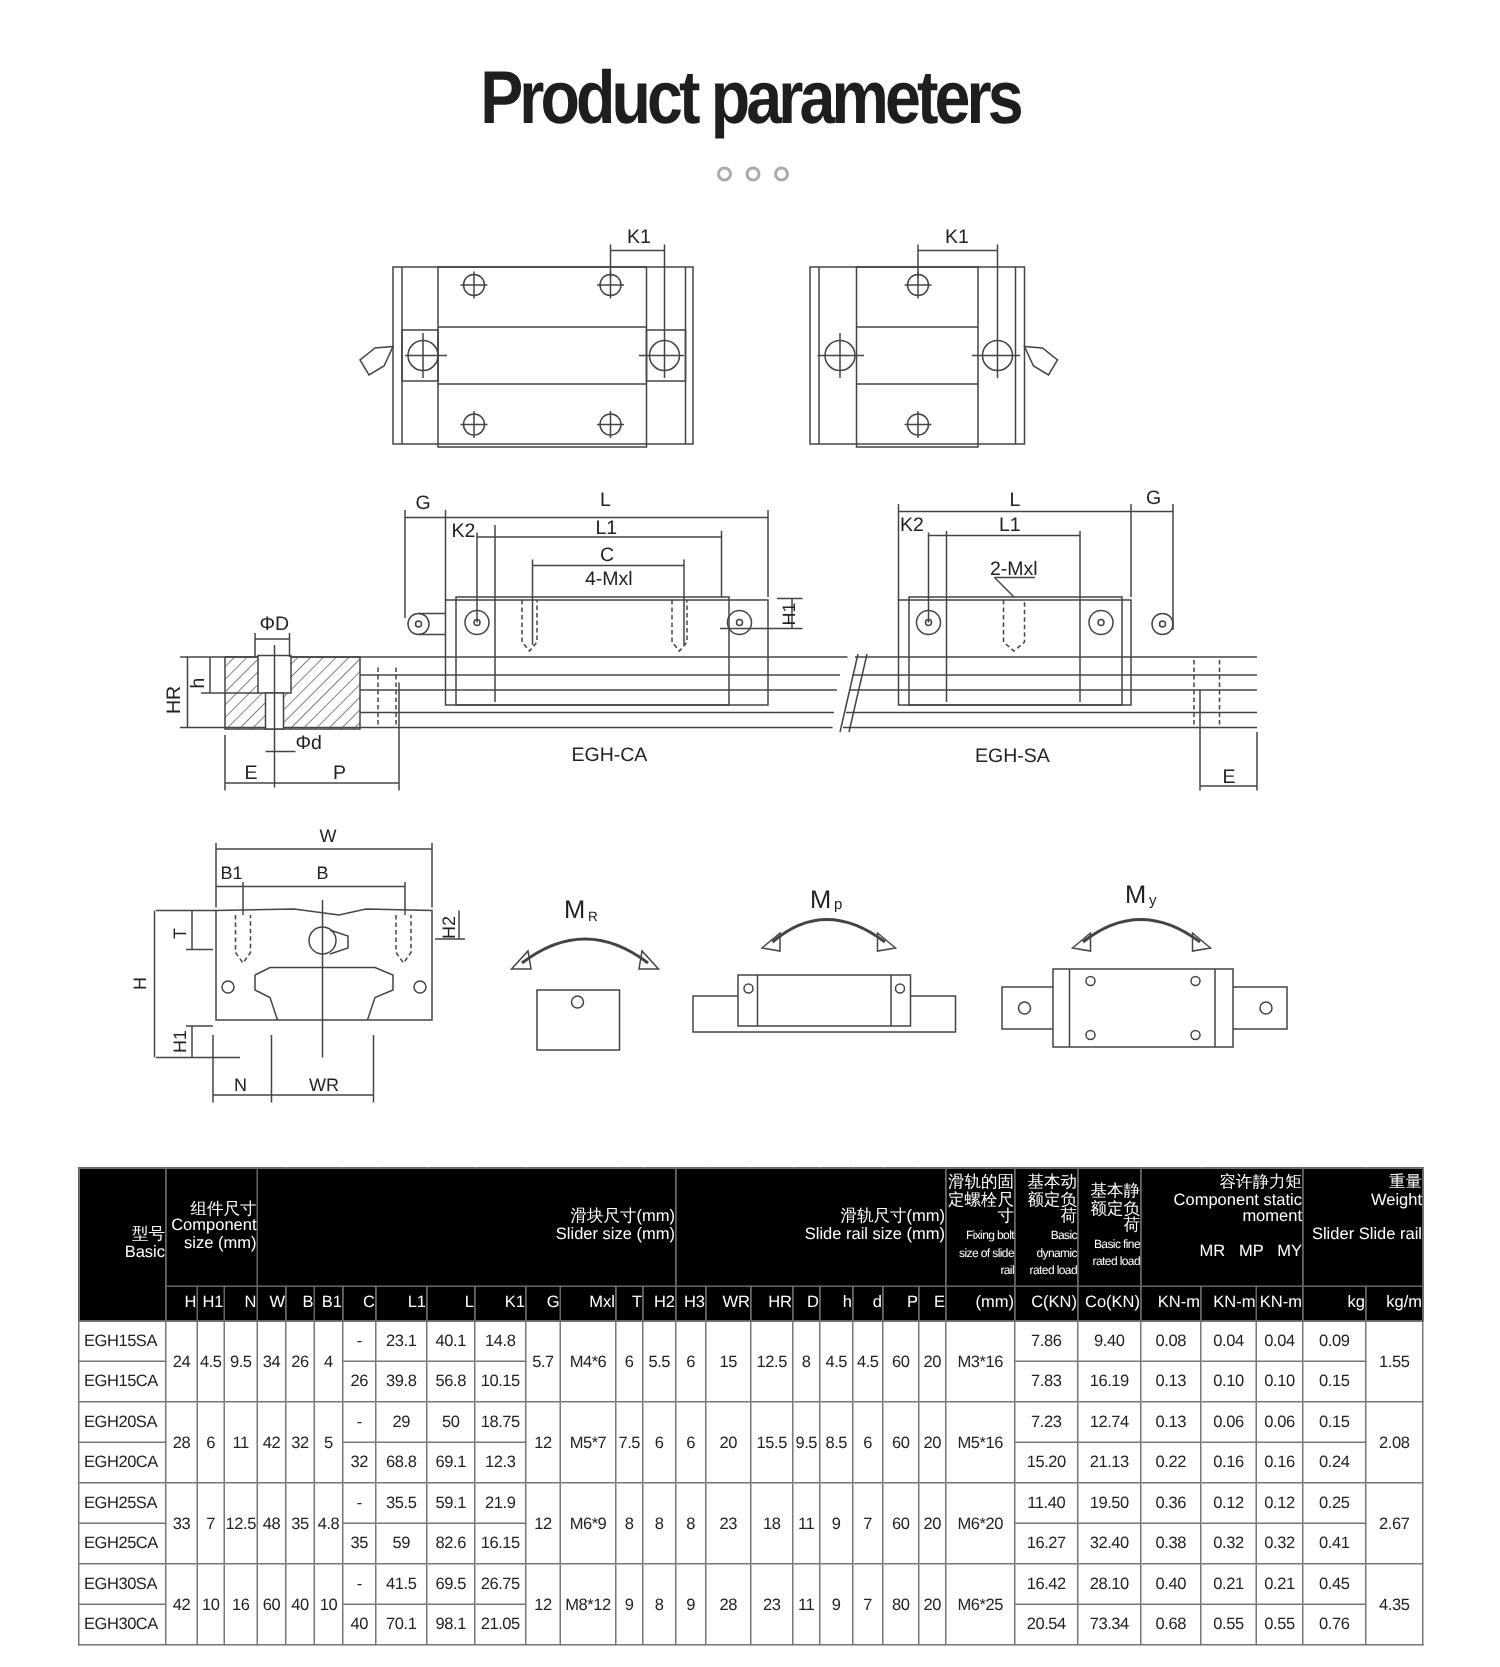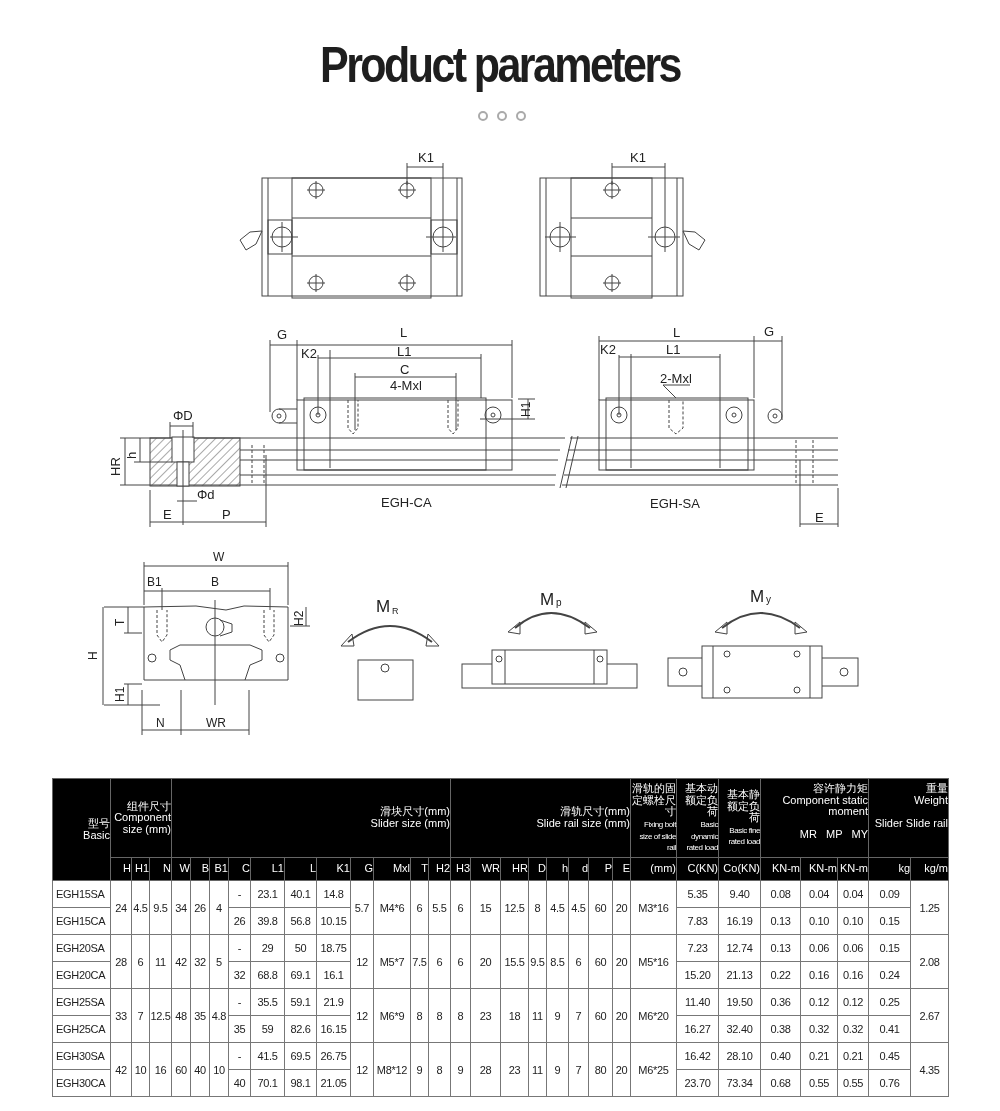--- a/index.html
+++ b/index.html
@@ -392,27 +392,27 @@
         <td rowspan="2">5.5</td>
         <td rowspan="2">6</td>
         <td rowspan="2">15</td>
         <td rowspan="2">12.5</td>
         <td rowspan="2">8</td>
         <td rowspan="2">4.5</td>
         <td rowspan="2">4.5</td>
         <td rowspan="2">60</td>
         <td rowspan="2">20</td>
         <td rowspan="2">M3*16</td>
-        <td>5.35</td>
+        <td>7.86</td>
         <td>9.40</td>
         <td>0.08</td>
         <td>0.04</td>
         <td>0.04</td>
         <td>0.09</td>
-        <td rowspan="2">1.25</td>
+        <td rowspan="2">1.55</td>
       </tr>
       <tr>
         <td class="model">EGH15CA</td>
         <td>26</td>
         <td>39.8</td>
         <td>56.8</td>
         <td>10.15</td>
         <td>7.83</td>
         <td>16.19</td>
         <td>0.13</td>
@@ -451,21 +451,21 @@
         <td>0.06</td>
         <td>0.06</td>
         <td>0.15</td>
         <td rowspan="2">2.08</td>
       </tr>
       <tr>
         <td class="model">EGH20CA</td>
         <td>32</td>
         <td>68.8</td>
         <td>69.1</td>
-        <td>16.1</td>
+        <td>12.3</td>
         <td>15.20</td>
         <td>21.13</td>
         <td>0.22</td>
         <td>0.16</td>
         <td>0.16</td>
         <td>0.24</td>
       </tr>
       <tr>
         <td class="model">EGH25SA</td>
         <td rowspan="2">33</td>
@@ -544,21 +544,21 @@
         <td>0.21</td>
         <td>0.45</td>
         <td rowspan="2">4.35</td>
       </tr>
       <tr>
         <td class="model">EGH30CA</td>
         <td>40</td>
         <td>70.1</td>
         <td>98.1</td>
         <td>21.05</td>
-        <td>23.70</td>
+        <td>20.54</td>
         <td>73.34</td>
         <td>0.68</td>
         <td>0.55</td>
         <td>0.55</td>
         <td>0.76</td>
       </tr>
     </tbody>
 </table>
 
 </body></html>

